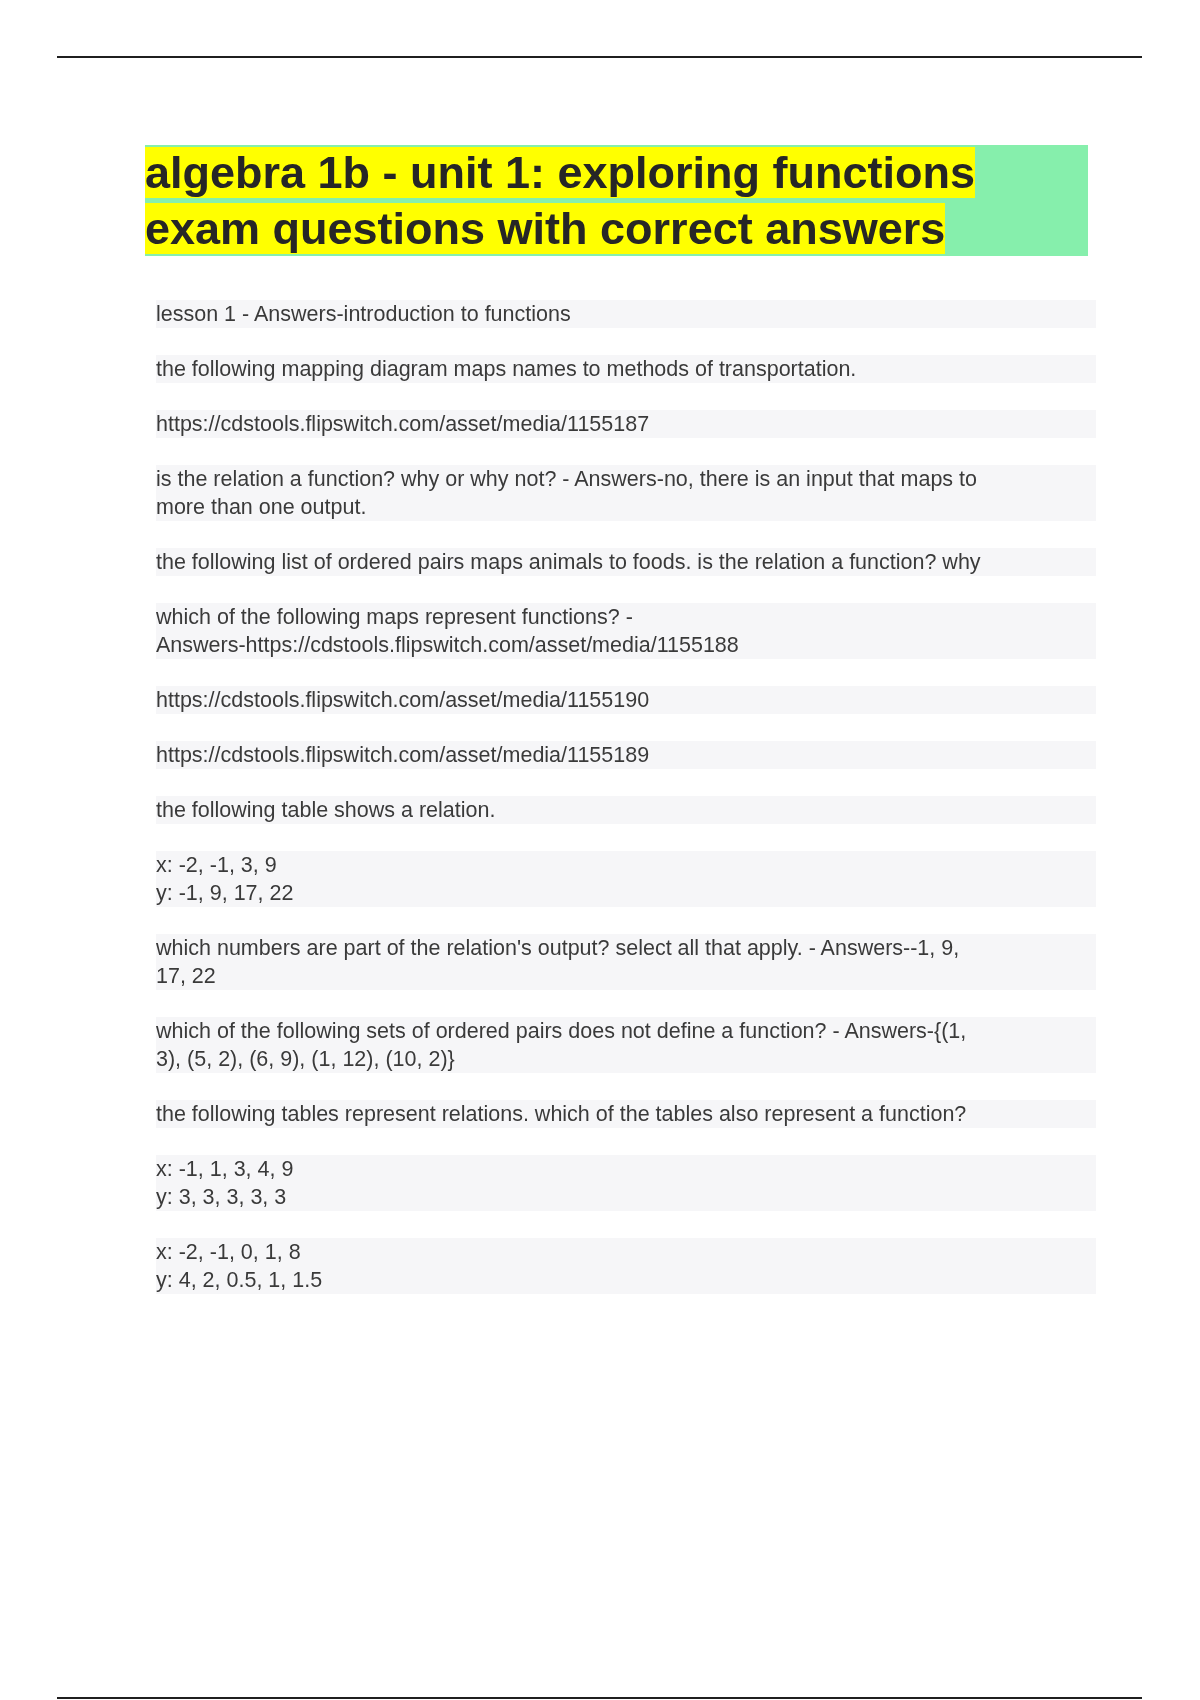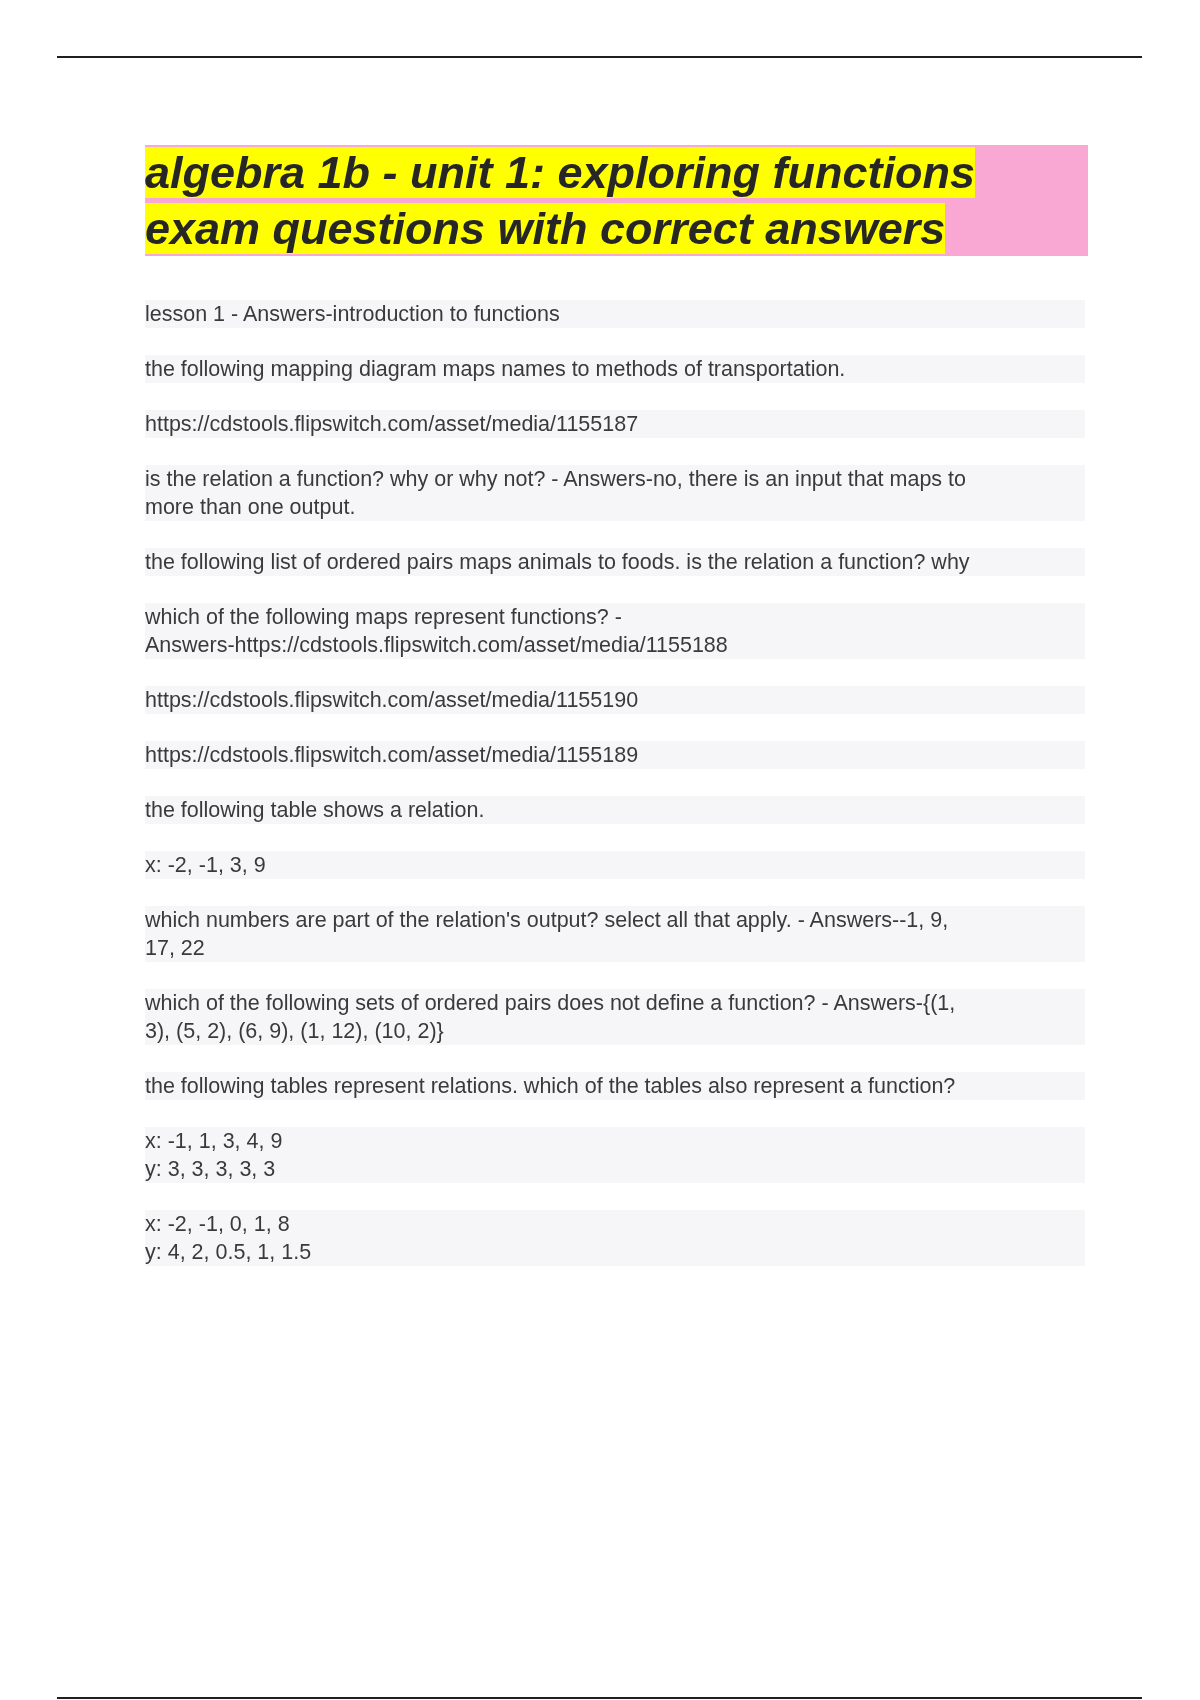--- a/index.html
+++ b/index.html
@@ -2,24 +2,24 @@
 <html><head>
   <meta charset="utf-8">
   <style>
     html, body { margin: 0; padding: 0; background: #ffffff; }
     body { width: 1200px; height: 1700px; position: relative; overflow: hidden;
            font-family: "Liberation Sans", sans-serif; color: #333333; }
     .rule { position: absolute; left: 57px; width: 1085px; height: 2px; background: #1f1f1f; }
     .rule.top { top: 56px; }
     .rule.bottom { top: 1697px; }
     .title-block { position: absolute; left: 145px; top: 145px; width: 943px; height: 111px;
-                   background: #f9a8d4; font-style: italic; }
+                   background: #86efac; }
     .title { margin: 0; font-weight: bold; font-size: 45px; line-height: 56px; color: #262626; }
     .title span { background: #ffff00; }
-    .content { position: absolute; left: 145px; top: 300px; width: 940px; }
+    .content { position: absolute; left: 156px; top: 300px; width: 940px; }
     .para { font-size: 21.5px; line-height: 28px; color: #3a3a3a; margin: 0 0 27px 0; }
     .para span { background: #f6f6f8; }
     .line { display: block; }
   </style>
 </head>
 <body>
 
 <div class="rule top"></div>
 
 <div class="title-block">
@@ -54,20 +54,21 @@
       <span class="line">https://cdstools.flipswitch.com/asset/media/1155190</span>
     </p>
   <p class="para">
       <span class="line">https://cdstools.flipswitch.com/asset/media/1155189</span>
     </p>
   <p class="para">
       <span class="line">the following table shows a relation.</span>
     </p>
   <p class="para">
       <span class="line">x: -2, -1, 3, 9</span>
+      <span class="line">y: -1, 9, 17, 22</span>
     </p>
   <p class="para">
       <span class="line">which numbers are part of the relation's output? select all that apply. - Answers--1, 9,</span>
       <span class="line">17, 22</span>
     </p>
   <p class="para">
       <span class="line">which of the following sets of ordered pairs does not define a function? - Answers-{(1,</span>
       <span class="line">3), (5, 2), (6, 9), (1, 12), (10, 2)}</span>
     </p>
   <p class="para">

